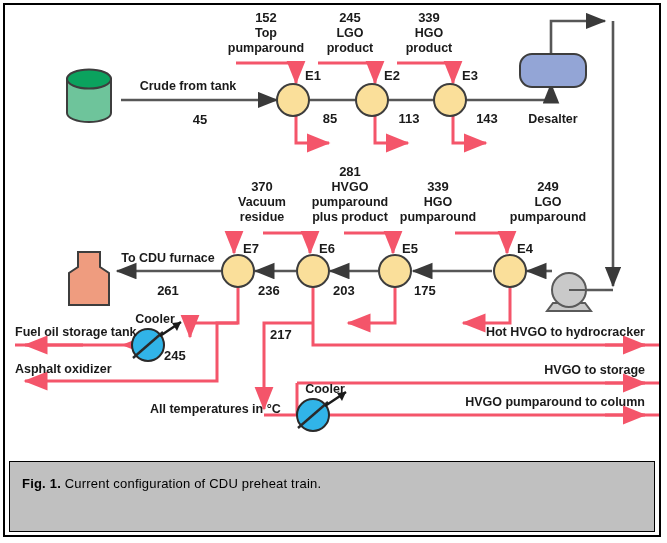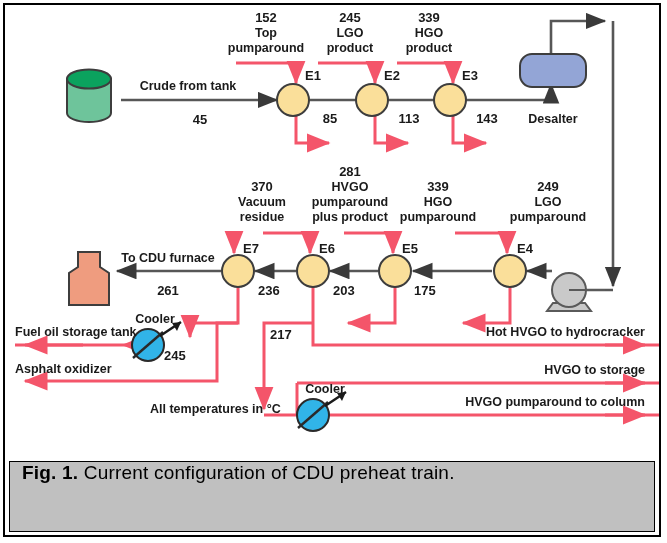--- a/index.html
+++ b/index.html
@@ -2,21 +2,21 @@
 <html><head>
 <meta charset="utf-8">
 <style>
   html,body{margin:0;padding:0;background:#fff;}
   body{width:667px;height:543px;font-family:"Liberation Sans",sans-serif;}
   #page{position:relative;width:667px;height:543px;overflow:hidden;background:#fff;}
   .frame{position:absolute;left:3px;top:3px;width:658px;height:534px;border:2px solid #000;box-sizing:border-box;}
   .diagram{position:absolute;left:5px;top:5px;width:654px;height:445px;background:#fff;}
   svg.sheet{position:absolute;left:0;top:0;}
   .cap-box{position:absolute;left:9px;top:461px;width:646px;height:71px;background:#c0c0c0;border:1px solid #000;box-sizing:border-box;}
-  .cap-text{position:absolute;left:22px;top:462px;font-size:19px;color:#000;letter-spacing:.2px;}
+  .cap-text{position:absolute;left:22px;top:476px;font-size:13px;color:#000;letter-spacing:.2px;}
   .cap-text b{font-weight:bold;}
   text{font-family:"Liberation Sans",sans-serif;fill:#1a1a1a;}
   .lbl{font-size:12.5px;font-weight:bold;}
   .num{font-size:13px;font-weight:bold;}
   .ex{font-size:13px;font-weight:bold;}
 </style>
 </head>
 <body>
 
 <div id="page">

